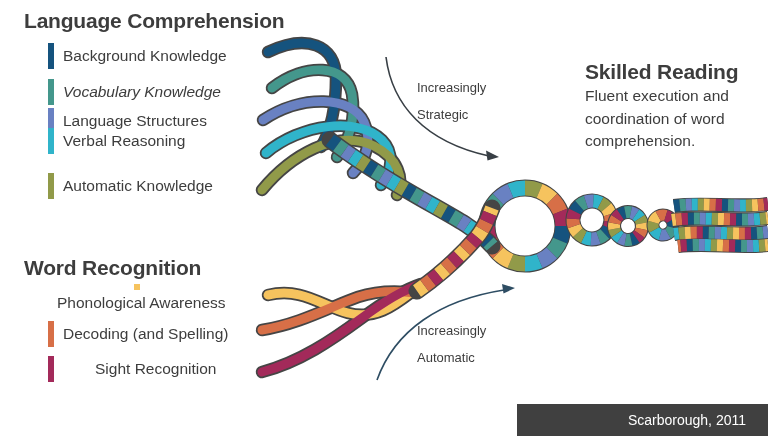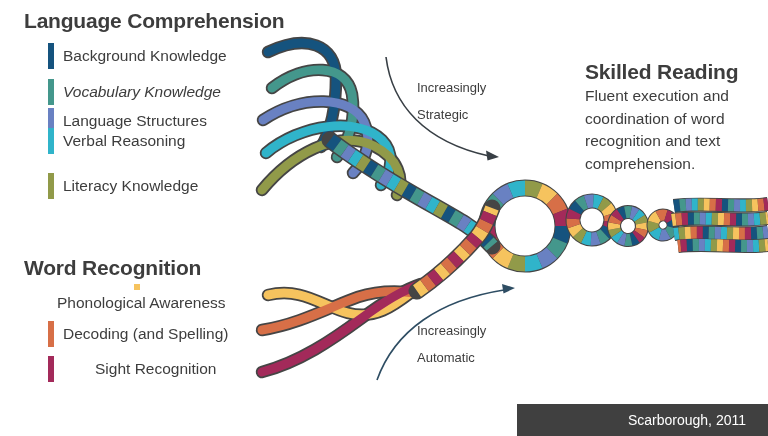--- a/index.html
+++ b/index.html
@@ -192,21 +192,21 @@
   <div class="legend-item" style="top:108px;">
     <span class="bar" style="background: rgb(105, 129, 194);"></span>
     <span class="legend-label">Language Structures</span>
   </div>
   <div class="legend-item" style="top:128px;">
     <span class="bar" style="background: rgb(48, 180, 202);"></span>
     <span class="legend-label">Verbal Reasoning</span>
   </div>
   <div class="legend-item" style="top:173px;">
     <span class="bar" style="background: rgb(145, 154, 73);"></span>
-    <span class="legend-label">Literacy Knowledge</span>
+    <span class="legend-label">Automatic Knowledge</span>
   </div>
 
   <div class="txt h1" style="left:24px;top:256px;">Word Recognition</div>
 
   <div class="legend-item" style="top:284px;flex-direction:column;">
     <span class="bar" style="background: rgb(246, 195, 94);"></span>
     <span class="legend-label">Phonological Awareness</span>
   </div>
   <div class="legend-item" style="top:321px;">
     <span class="bar" style="background: rgb(215, 111, 71);"></span>
@@ -224,21 +224,20 @@
 
   <div class="txt ann" style="left:417px;top:317px;">
     <div>Increasingly</div>
     <div>Automatic</div>
   </div>
 
   <div class="txt h1" style="left:585px;top:48px;margin-top:12px;">Skilled Reading</div>
   <div class="txt para" style="left:585px;top:85px;">
     <div>Fluent execution and</div>
     <div>coordination of word</div>
-    <div>recognition and text</div>
     <div>comprehension.</div>
   </div>
 
   <div class="banner" style="background: #404040;">
     <span style="color: rgb(255, 255, 255);">Scarborough, 2011</span>
   </div>
 
 </div>
 
 </body></html>

